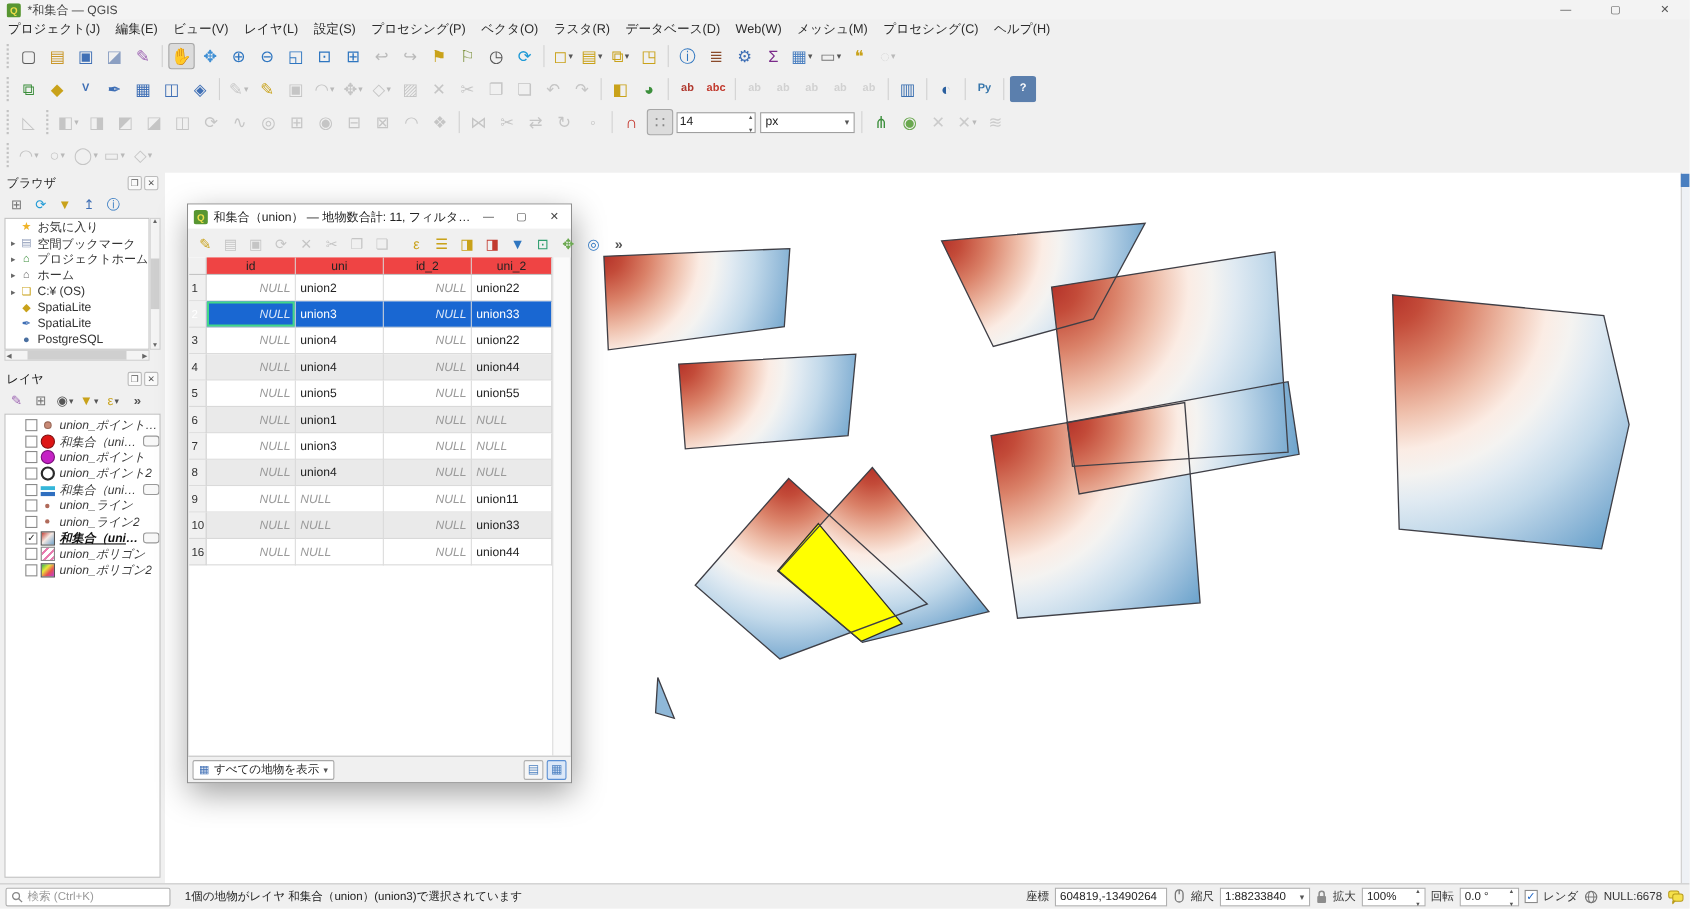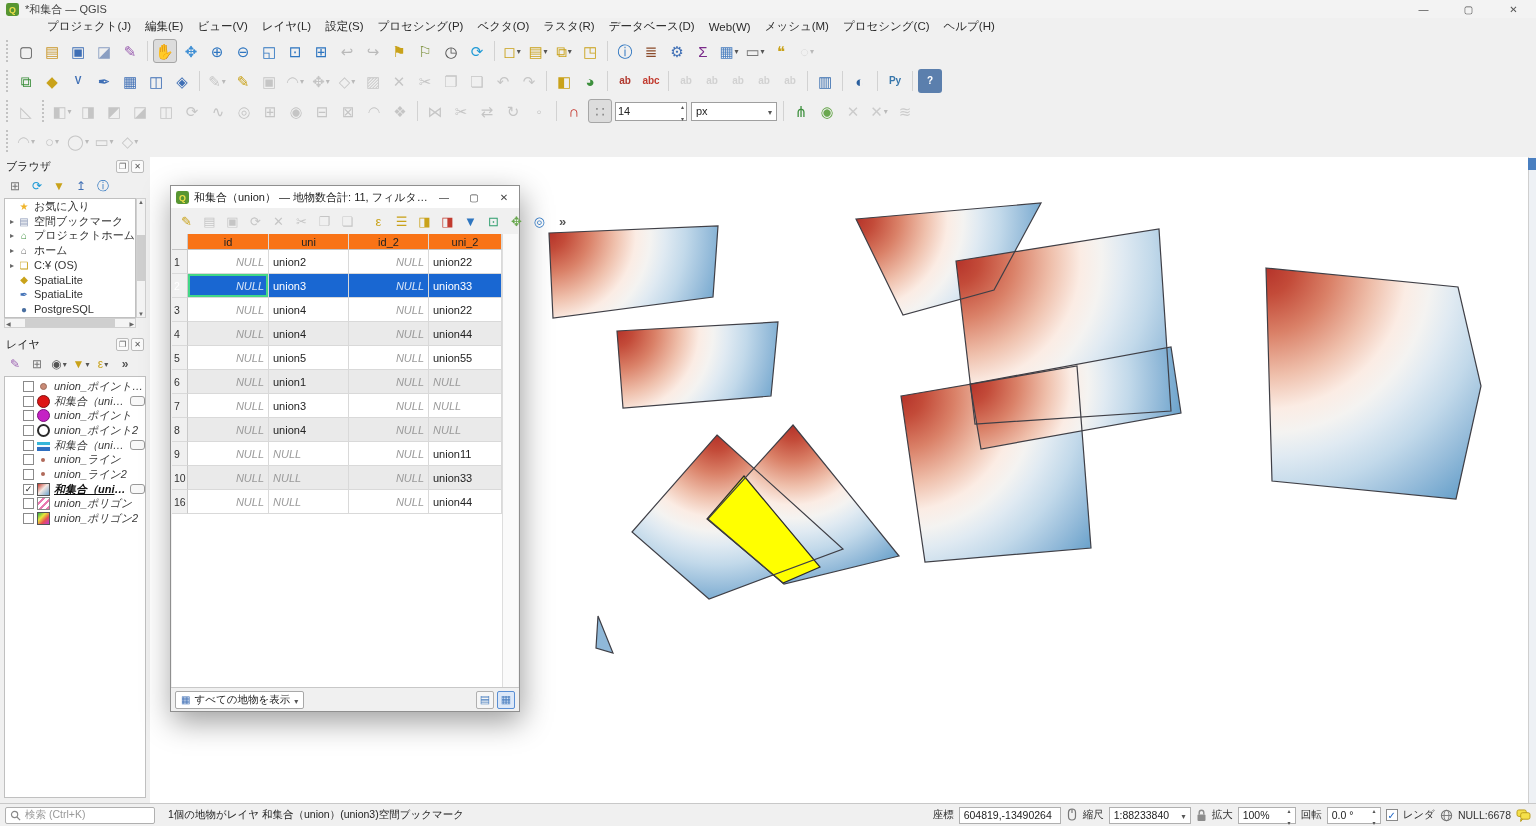--- a/index.html
+++ b/index.html
@@ -5,21 +5,21 @@
   * { box-sizing: border-box; margin: 0; padding: 0; }
   html,body { width:1536px; height:826px; overflow:hidden; }
   body { position:relative; background:#f0f0f0; font-family:"Liberation Sans", sans-serif; color:#222; }
 
   
   .titlebar { position:absolute; left:0; top:0; right:0; height:18px; background:#f3f3f3; display:flex; align-items:center; }
   .titlebar .appicon { margin-left:6px; }
   .titlebar .title { font-size:11px; color:#444; margin-left:6px; }
   .win-controls { position:absolute; right:0; top:0; height:18px; display:flex; }
   .wc { width:45px; height:18px; display:flex; align-items:center; justify-content:center; font-size:10px; color:#555; }
-  .menubar { position:absolute; left:0; top:18px; right:0; height:17px; display:flex; align-items:center; background:#f0f0f0;padding-left:40px; }
+  .menubar { position:absolute; left:0; top:18px; right:0; height:17px; display:flex; align-items:center; background:#f0f0f0; }
   .menu-item { font-size:11.5px; color:#2b2b2b; padding:1px 7px; }
 
   
   .tbrow { position:absolute; left:0; right:0; height:30px; display:flex; align-items:center; padding-left:3px; }
   #tbr1{top:36px;} #tbr2{top:66px;} #tbr3{top:96px;} #tbr4{top:126px;}
   .tb-btn { display:inline-flex; align-items:center; justify-content:center; min-width:24px; height:24px; margin:0 1px; border:1px solid transparent; border-radius:3px; position:relative; }
   .tb-btn .glyph { font-size:15px; line-height:1; }
   .tb-btn.txt .glyph { font-size:10px; font-weight:bold; }
   .tb-btn.pressed { background:#dcdcdc; border-color:#a6a6a6; }
   .tb-btn.disabled { opacity:.35; filter:grayscale(1); }
@@ -84,21 +84,21 @@
   .awtoolbar { position:absolute; left:0; right:0; top:22px; height:26px; display:flex; align-items:center; padding-left:4px; background:#f0f0f0; }
   .awtoolbar .tb-btn { min-width:21px; height:21px; }
   .awtoolbar .tb-btn .glyph { font-size:13px; }
   #attr-grid { position:absolute; left:1px; right:17px; top:48px; background:#fff; }
   #attr-fill { position:absolute; left:1px; right:17px; top:48px; bottom:24px; background:#fff; }
   .atscroll { position:absolute; right:1px; top:48px; bottom:24px; width:16px; background:#fafafa; border-left:1px solid #ddd; }
   .atrow, .athead { display:grid; grid-template-columns:16px 81px 80px 80px 1fr; }
   .atrow { height:24px; }
   .athead { height:16px; }
   .atcell { border-right:1px solid #d9d9d9; border-bottom:1px solid #d9d9d9; display:flex; align-items:center; padding:0 4px; font-size:11px; color:#222; background:#fff; overflow:hidden; }
-  .athead .atcell { background:#f97316; justify-content:center; border-bottom:1px solid #c4c4c4; color:#222; }
+  .athead .atcell { background:#ef4444; justify-content:center; border-bottom:1px solid #c4c4c4; color:#222; }
   .atnum { background:#f0f0f0 !important; color:#333; font-size:10.5px; padding:0 2px; border-right:1px solid #c9c9c9; }
   .alt .atcell { background:#eaeaea; }
   .sel .atcell { background:#1967d2; color:#fff; }
   .null { font-style:italic; color:#9a9a9a; }
   .sel .null { color:#d9e6f8; }
   .ralign { justify-content:flex-end; }
   .focuscell { box-shadow:inset 0 0 0 2px #43d787; }
   .awbottom { position:absolute; left:0; right:0; bottom:0; height:24px; background:#f0f0f0; border-top:1px solid #c8c8c8; display:flex; align-items:center; padding:0 4px; }
   .awfilter { height:18px; background:#fff; border:1px solid #a8a8a8; border-radius:2px; display:flex; align-items:center; font-size:10.5px; padding:0 5px; gap:4px; color:#222; }
   .awfilter .fic { color:#3f6fb5; font-size:10px; }
@@ -957,21 +957,21 @@
 </div>
 
 <div id="statusbar">
   <span class="sb-search">
     <svg class="sbicon" width="11" height="11" viewBox="0 0 12 12">
         <circle cx="5" cy="5" r="3.4" fill="none" stroke="#888" stroke-width="1.3"></circle>
         <line x1="7.6" y1="7.6" x2="11" y2="11" stroke="#888" stroke-width="1.3"></line>
       </svg>
     <span>検索 (Ctrl+K)</span>
   </span>
-  <span class="sb-msg">1個の地物がレイヤ 和集合（union）(union3)空間ブックマーク</span>
+  <span class="sb-msg">1個の地物がレイヤ 和集合（union）(union3)で選択されています</span>
   <span class="sb-spacer"></span>
   <span class="sb-label">座標</span>
   <span class="sb-input" style="width:102px">604819,-13490264</span>
   <svg class="sbicon" width="12" height="14" viewBox="0 0 12 14">
       <rect x="2.5" y="1" width="7" height="11" rx="3.5" fill="none" stroke="#777" stroke-width="1.2"></rect>
       <line x1="6" y1="1" x2="6" y2="5" stroke="#777" stroke-width="1.2"></line>
     </svg>
   <span class="sb-label">縮尺</span>
   <span class="sb-input sb-combo" style="width:82px">
       <span>1:88233840</span>

